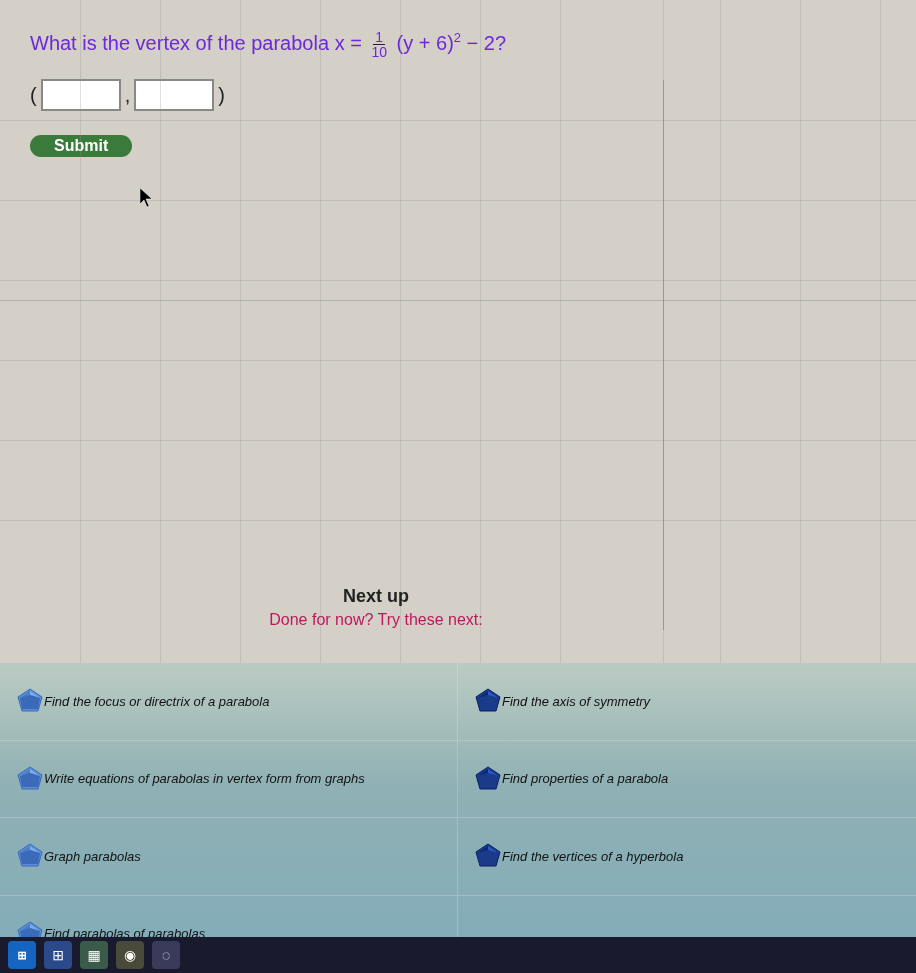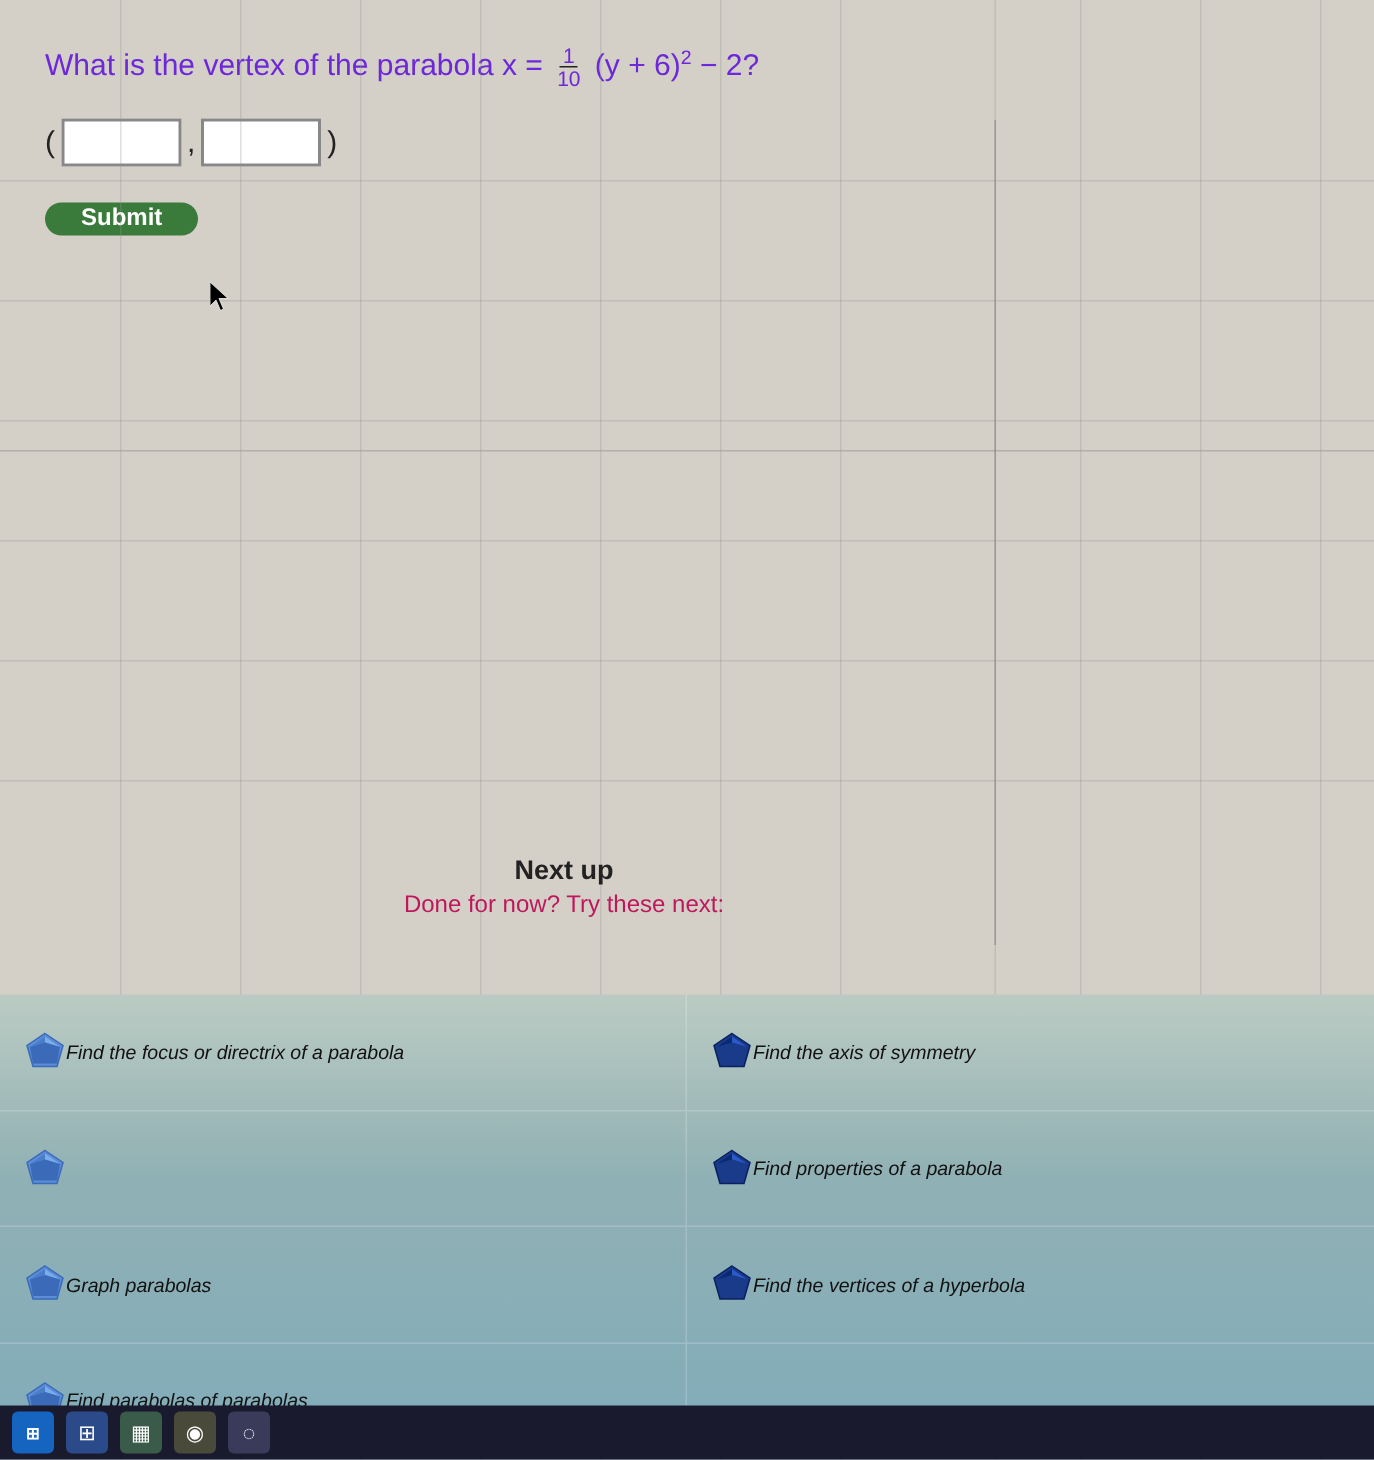--- a/index.html
+++ b/index.html
@@ -117,21 +117,21 @@
       left: 0;
       top: 300px;
       width: 916px;
       height: 1px;
       background: rgba(100,100,100,0.3);
     }
 
     
     .next-up-section {
       position: absolute;
-      bottom: 360px;
+      bottom: 344px;
       left: 0;
       width: 752px;
       text-align: center;
     }
 
     .next-up-title {
       font-size: 18px;
       font-weight: bold;
       color: #222;
       margin-bottom: 4px;
@@ -312,20 +312,21 @@
       <span class="suggestion-text">Find the axis of symmetry</span>
     </div>
 
     <div class="suggestion-item">
       <svg class="diamond-icon" viewBox="0 0 28 28">
         <polygon points="14,2 26,10 22,24 6,24 2,10" fill="#5b8dd9" stroke="#3a6ab8" stroke-width="1"></polygon>
         <polygon points="14,4 24,11 14,8" fill="#7aaee8"></polygon>
         <polygon points="14,4 4,11 14,8" fill="#4a7ec8"></polygon>
         <polygon points="14,8 24,11 22,22 6,22 4,11" fill="#3a6ab8"></polygon>
       </svg>
+      <span class="suggestion-text">Write equations of parabolas in vertex form from graphs</span>
     </div>
 
     <div class="suggestion-item right-col">
       <svg class="diamond-icon" viewBox="0 0 28 28">
         <polygon points="14,2 26,10 22,24 6,24 2,10" fill="#1a3a8a" stroke="#0a2060" stroke-width="1"></polygon>
         <polygon points="14,4 24,11 14,8" fill="#2a5acc"></polygon>
         <polygon points="14,4 4,11 14,8" fill="#0a2a70"></polygon>
         <polygon points="14,8 24,11 22,22 6,22 4,11" fill="#1a3a8a"></polygon>
       </svg>
       <span class="suggestion-text">Find properties of a parabola</span>

